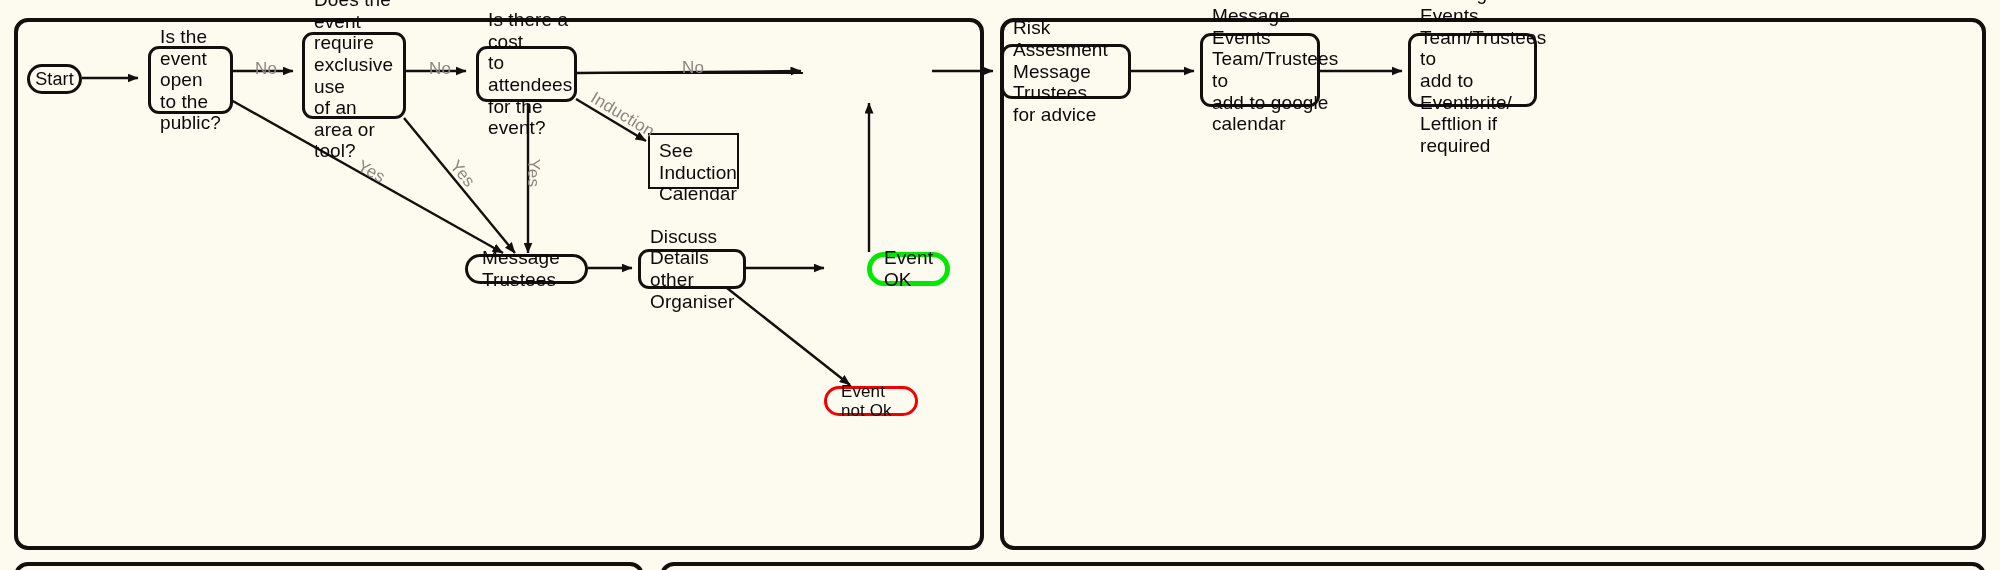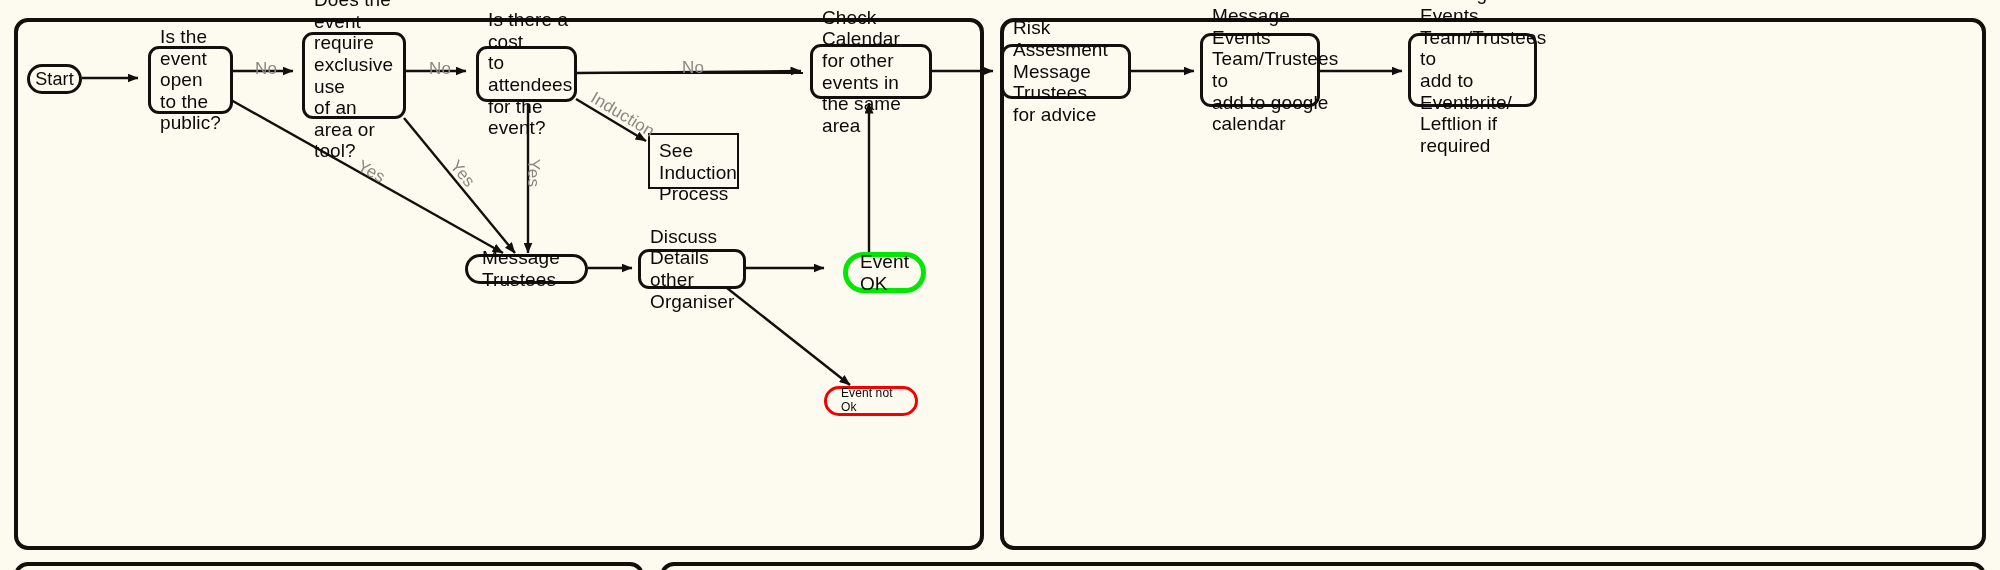--- a/index.html
+++ b/index.html
@@ -124,48 +124,45 @@
 exclusive use
 of an area or
 tool?</div>
 
   <div class="node rounded" style="left:476px; top:46px; width:101px; height:56px;">Is there a cost
 to attendees
 for the event?</div>
 
   <div class="node sharp" style="left:648px; top:133px; width:91px; height:56px; border-width:2.6px;">See
 Induction
-Process</div>
+Calendar</div>
 
   <div class="node pill" style="left:465px; top:254px; width:123px; height:29px;">Message Trustees</div>
 
   <div class="node rounded" style="left:638px; top:249px; width:108px; height:40px;">Discuss Details
 other Organiser</div>
 
-  <div class="node rounded" style="left:810px; top:44px; width:122px; height:55px;">Check Calendar
-for other events in
-the same area</div>
 
   <div class="node rounded" style="left:1001px; top:44px; width:130px; height:55px;">Risk Assesment
 Message Trustees
 for advice</div>
 
   <div class="node rounded" style="left:1200px; top:33px; width:120px; height:74px;">Message Events
 Team/Trustees to
 add to google
 calendar</div>
 
   <div class="node rounded" style="left:1408px; top:33px; width:129px; height:74px;">Message Events
 Team/Trustees to
 add to Eventbrite/
 Leftlion if required</div>
 
-  <div class="node pill green" style="left:843px; top:252px; width:83px; height:41px;">Event OK</div>
+  <div class="node pill green" style="left:867px; top:252px; width:83px; height:34px;">Event OK</div>
 
-  <div class="node pill red" style="left:824px; top:386px; width:94px; height:26px; font-size:12px;">Event not Ok</div>
+  <div class="node pill red" style="left:824px; top:386px; width:94px; height:26px; font-size:17px;">Event not Ok</div>
 
   <div class="edge-label" style="left:255px; top:59px;">No</div>
 
   <div class="edge-label" style="left:429px; top:59px;">No</div>
 
   <div class="edge-label" style="left:682px; top:58px;">No</div>
 
   <div class="edge-label" style="left:357px; top:162px; transform:rotate(29deg);">Yes</div>
 
   <div class="edge-label" style="left:448px; top:164px; transform:rotate(50deg);">Yes</div>

